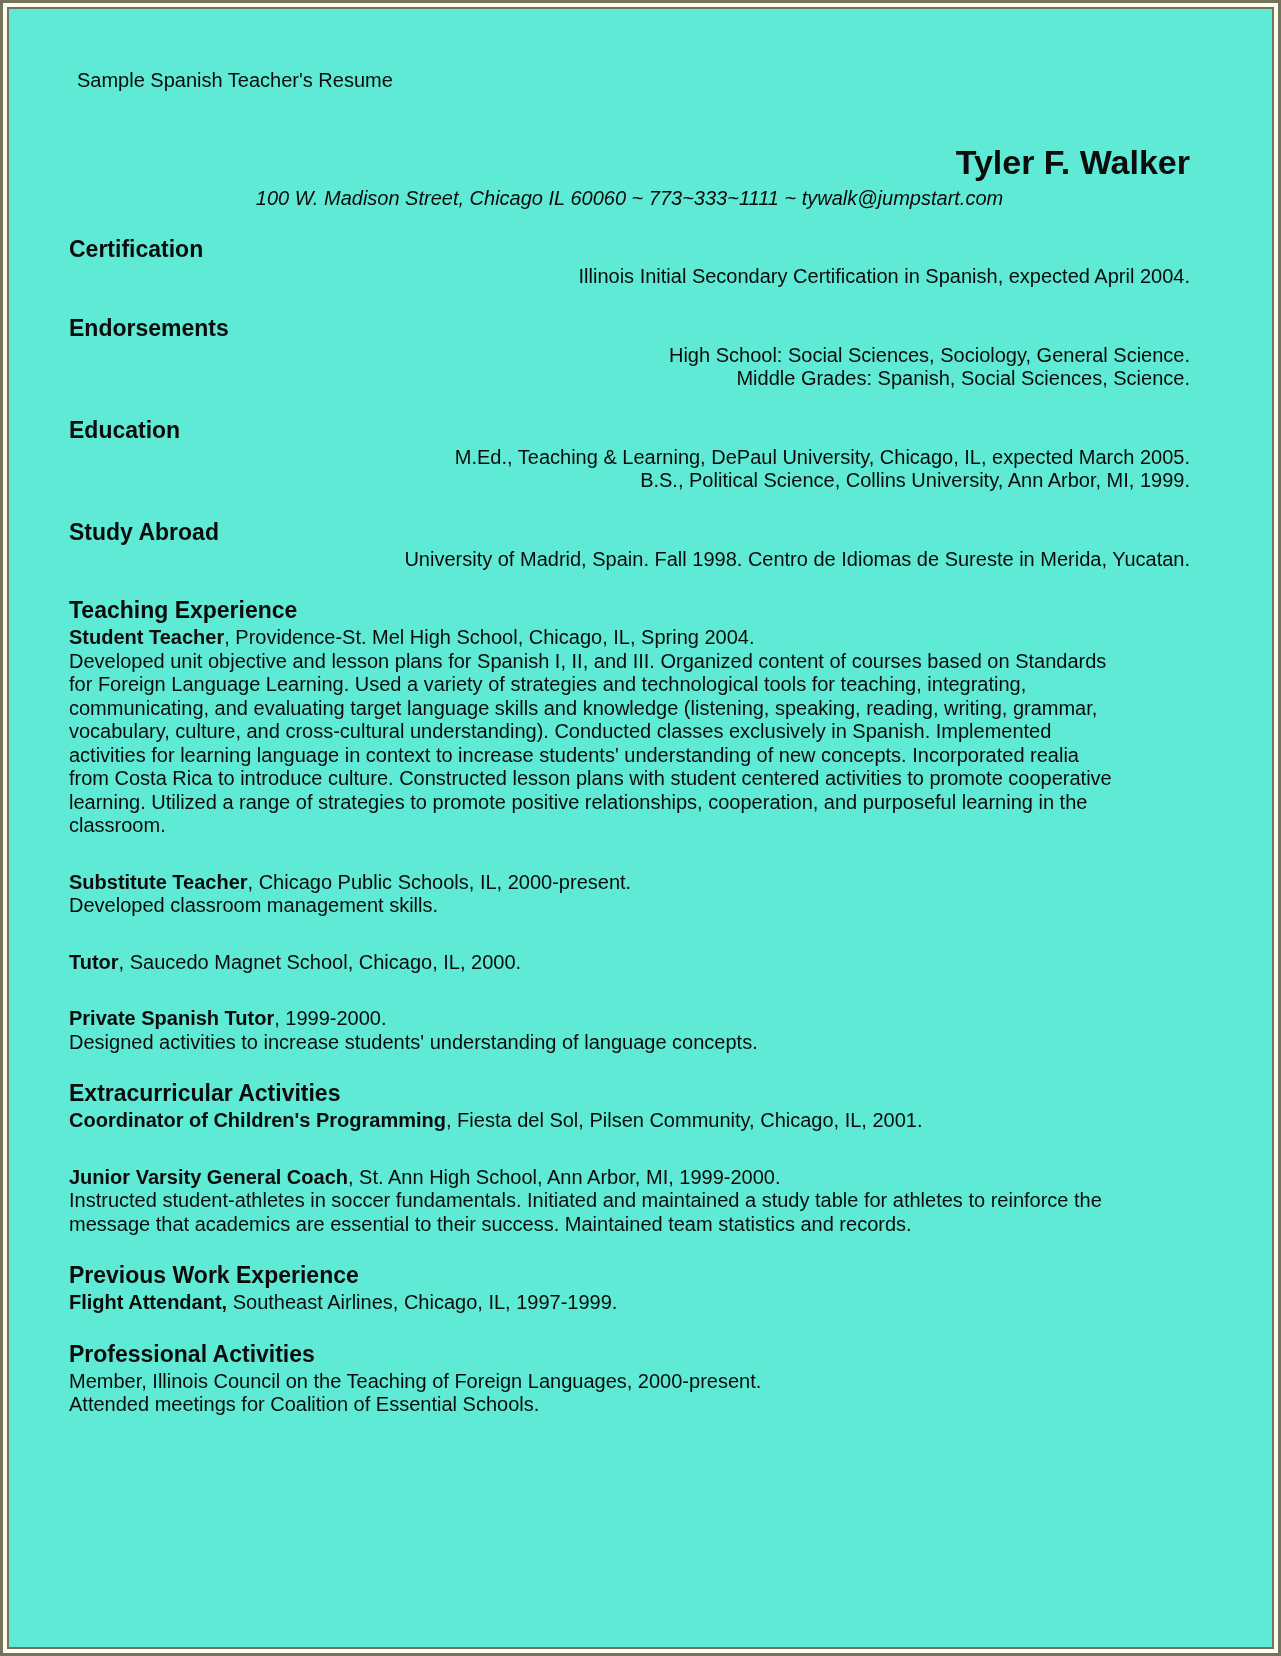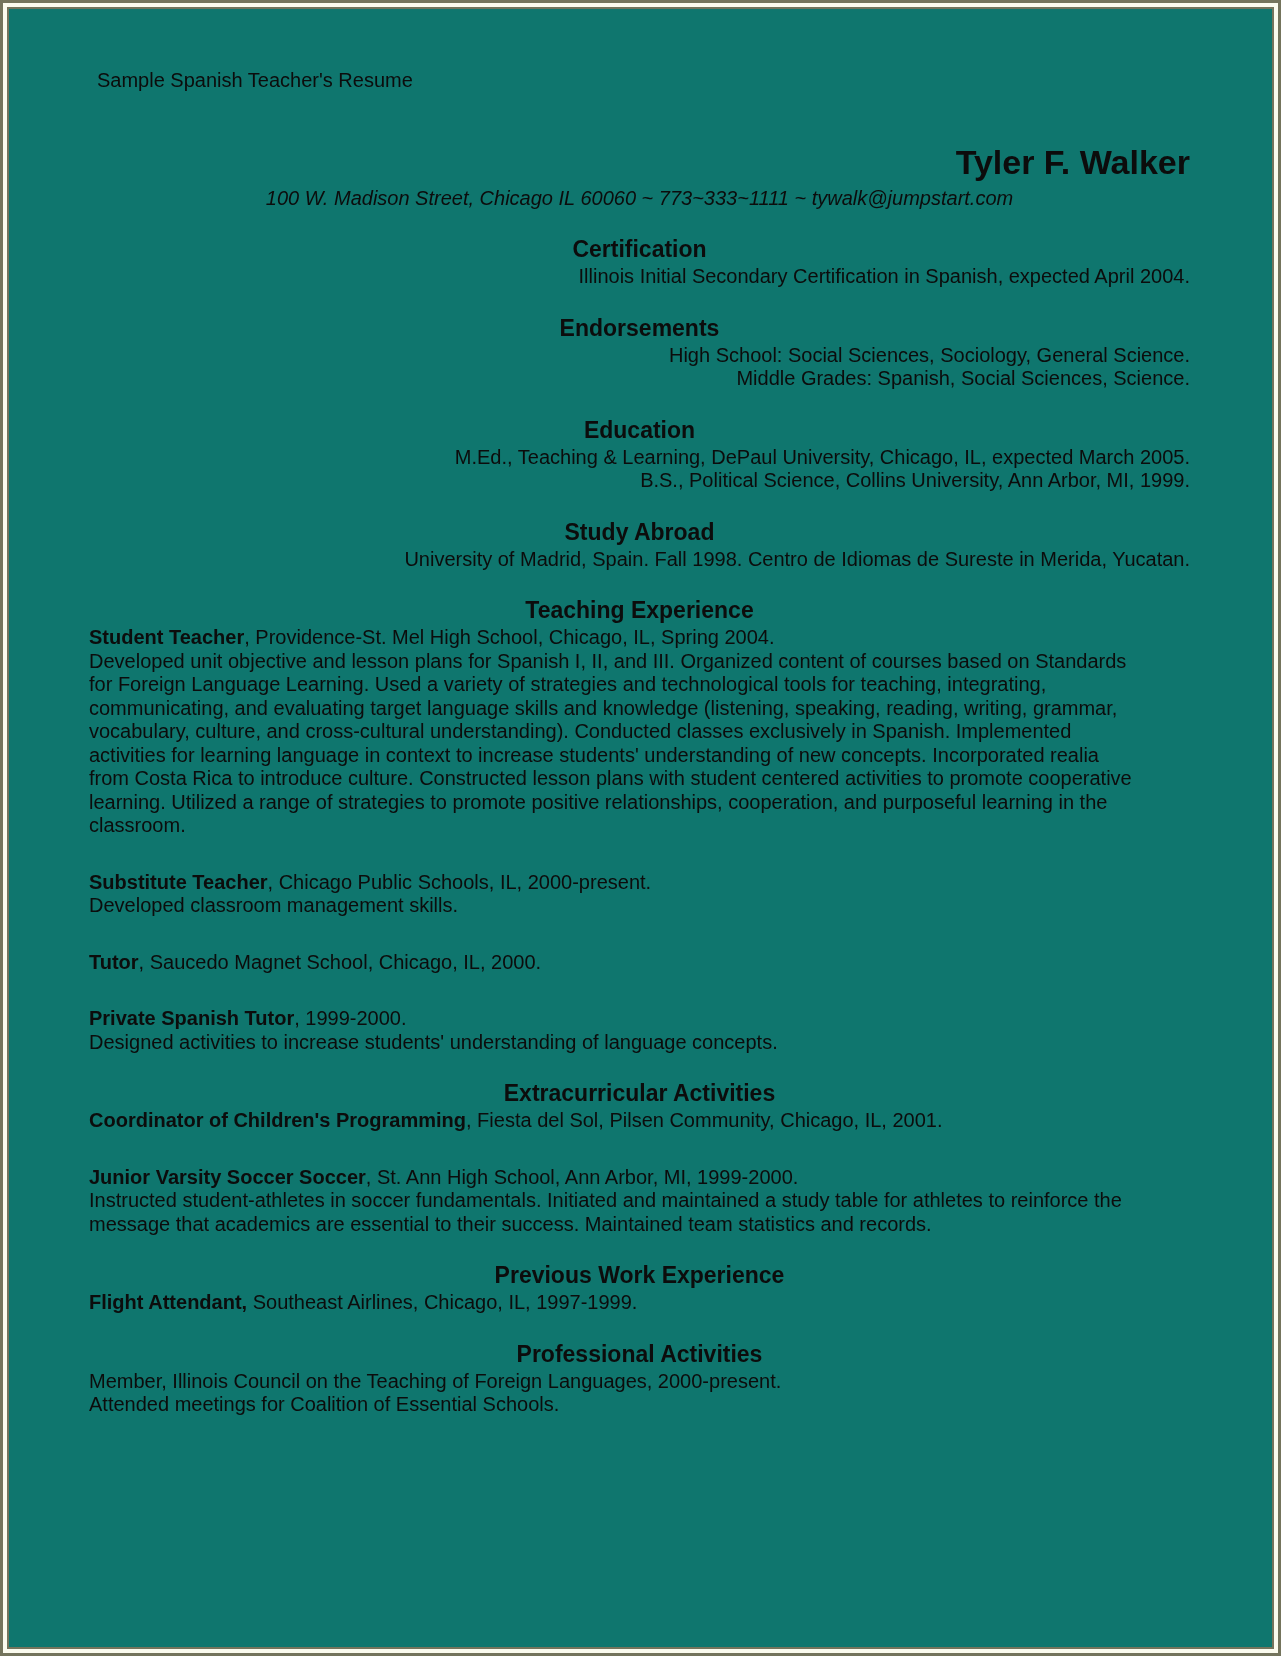--- a/index.html
+++ b/index.html
@@ -15,22 +15,22 @@
     width: 1281px;
     height: 1656px;
     border: 3px solid #74745c;
     background: #fbfbee;
     padding: 4px;
   }
   .page-inner {
     width: 100%;
     height: 100%;
     border: 2px solid #74745c;
-    background: #0f766e;
-    padding: 60px 82px 40px 80px;
+    background: #5eead4;
+    padding: 60px 82px 40px 60px;
     overflow: hidden;
   }
   .doc-label {
     font-size: 20px;
     line-height: 23px;
     margin: 0 0 50px 8px;
   }
   h1.candidate-name {
     font-size: 34px;
     line-height: 40px;
@@ -41,21 +41,21 @@
   .contact-line {
     font-style: italic;
     text-align: center;
     font-size: 20px;
     line-height: 24px;
   }
   h2.section-title {
     font-size: 23px;
     line-height: 26px;
     margin: 26px 0 3px 0;
-    text-align: center;
+    text-align: left;
     font-weight: bold;
   }
   p {
     margin: 0;
     font-size: 20px;
     line-height: 23.5px;
   }
   p.c { text-align: right; }
   .entry { margin-top: 33px; }
   .entry.first { margin-top: 0; }
@@ -122,21 +122,21 @@
     </section>
 
     <section>
       <h2 class="section-title">Extracurricular Activities</h2>
 
       <div class="entry first">
         <p class="entry-head"><strong>Coordinator of Children's Programming</strong><span>, Fiesta del Sol, Pilsen Community, Chicago, IL, 2001.</span></p>
       </div>
 
       <div class="entry">
-        <p class="entry-head"><strong>Junior Varsity Soccer Soccer</strong><span>, St. Ann High School, Ann Arbor, MI, 1999-2000.</span></p>
+        <p class="entry-head"><strong>Junior Varsity General Coach</strong><span>, St. Ann High School, Ann Arbor, MI, 1999-2000.</span></p>
         <p class="entry-desc">Instructed student-athletes in soccer fundamentals. Initiated and maintained a study table for athletes to reinforce the message that academics are essential to their success. Maintained team statistics and records.</p>
       </div>
     </section>
 
     <section class="tight">
       <h2 class="section-title">Previous Work Experience</h2>
 
       <div class="entry">
         <p class="entry-head"><strong>Flight Attendant,</strong><span> Southeast Airlines, Chicago, IL, 1997-1999.</span></p>
       </div>

